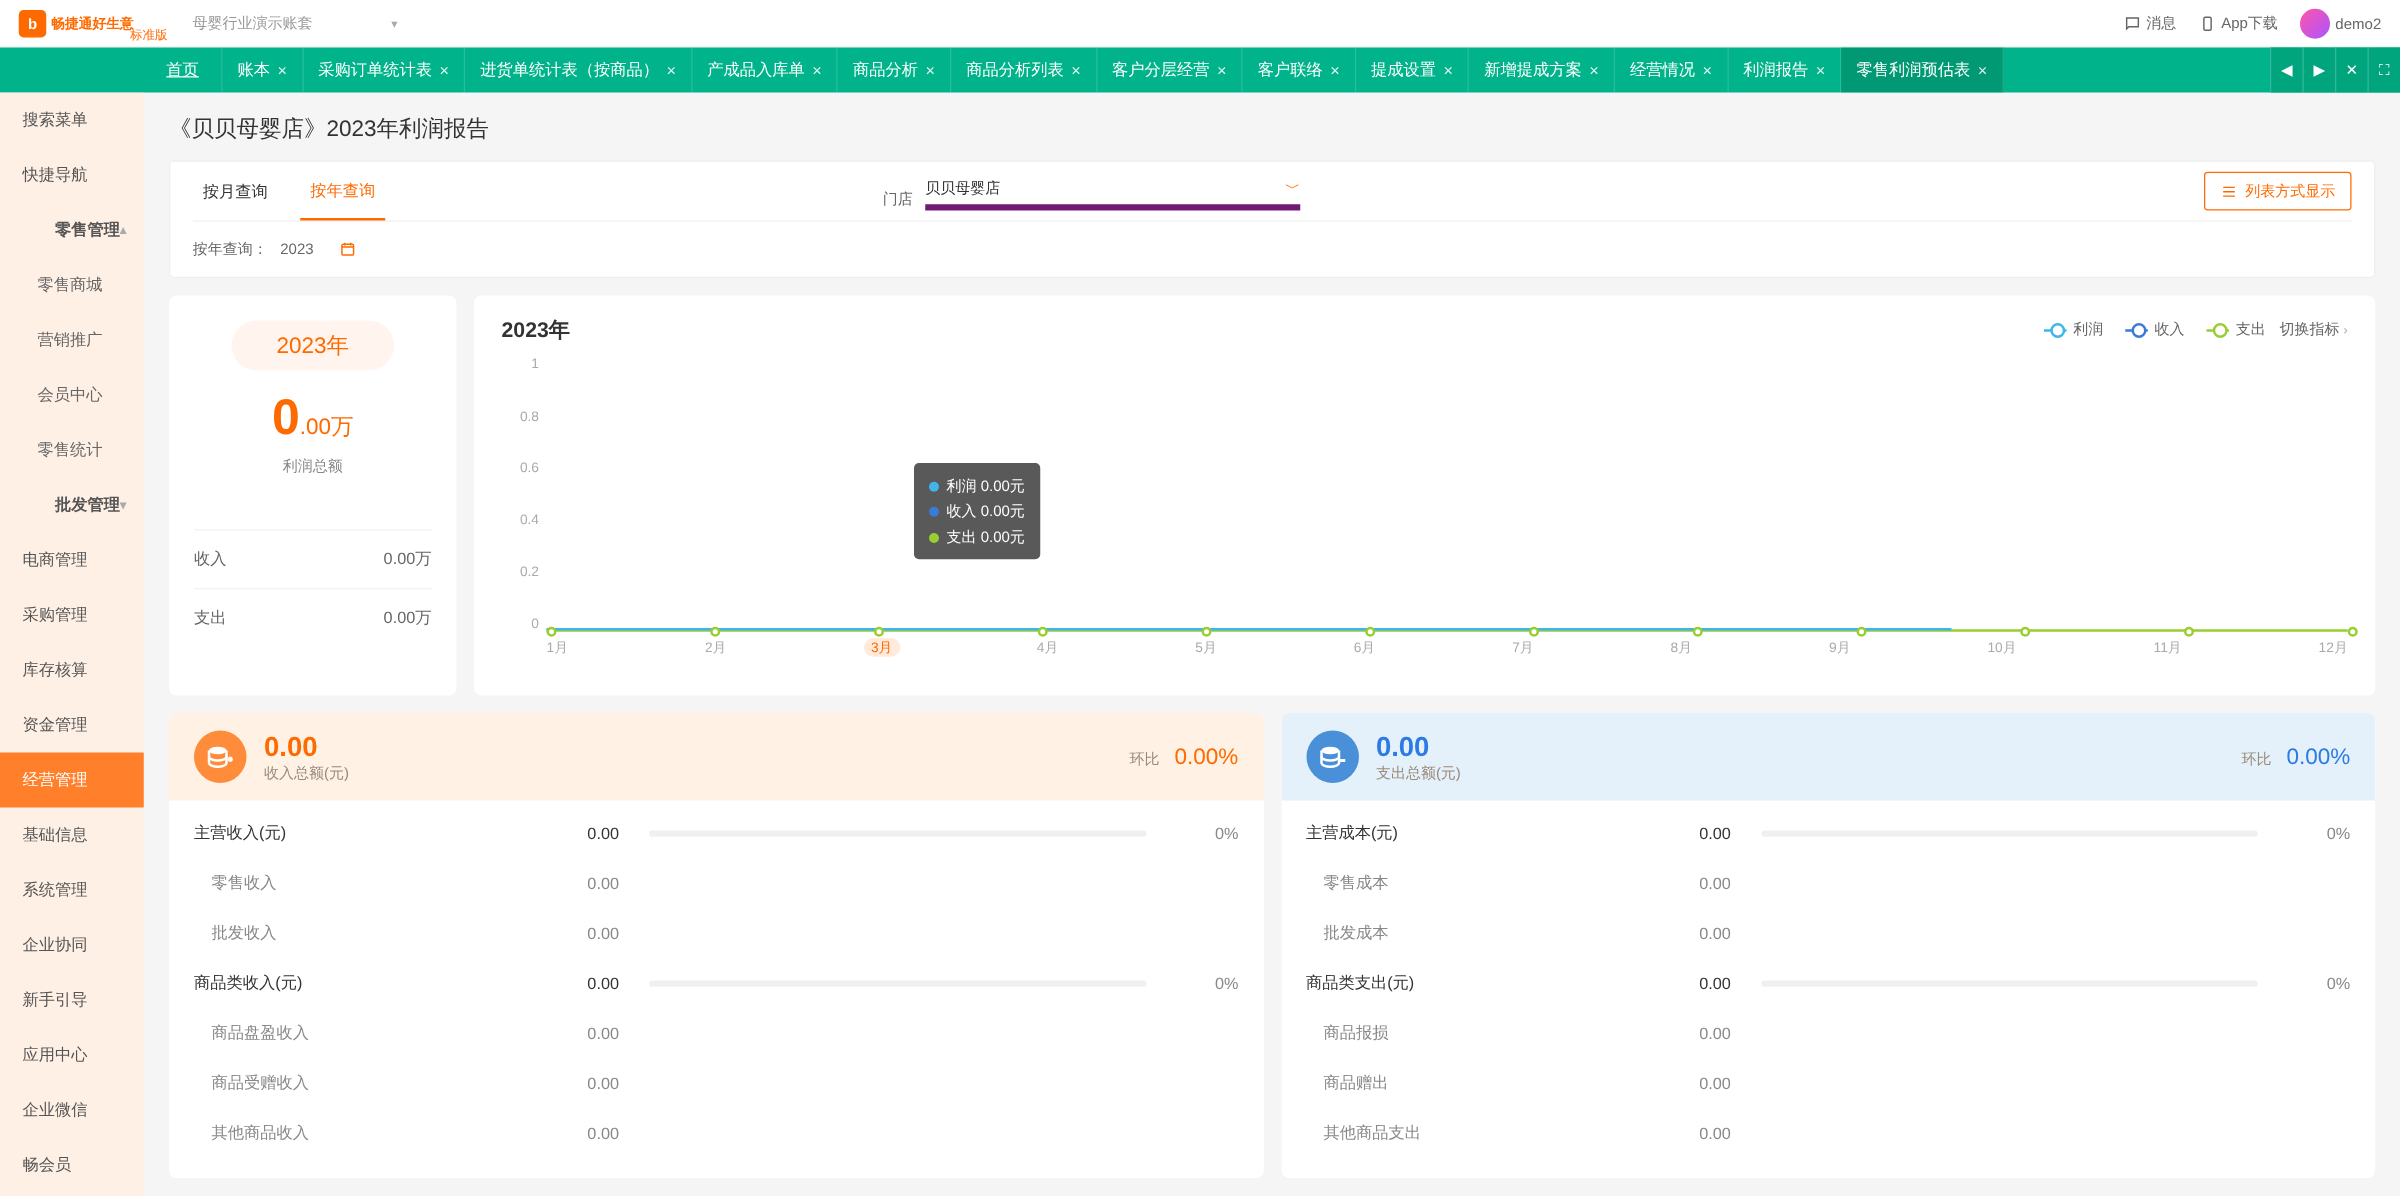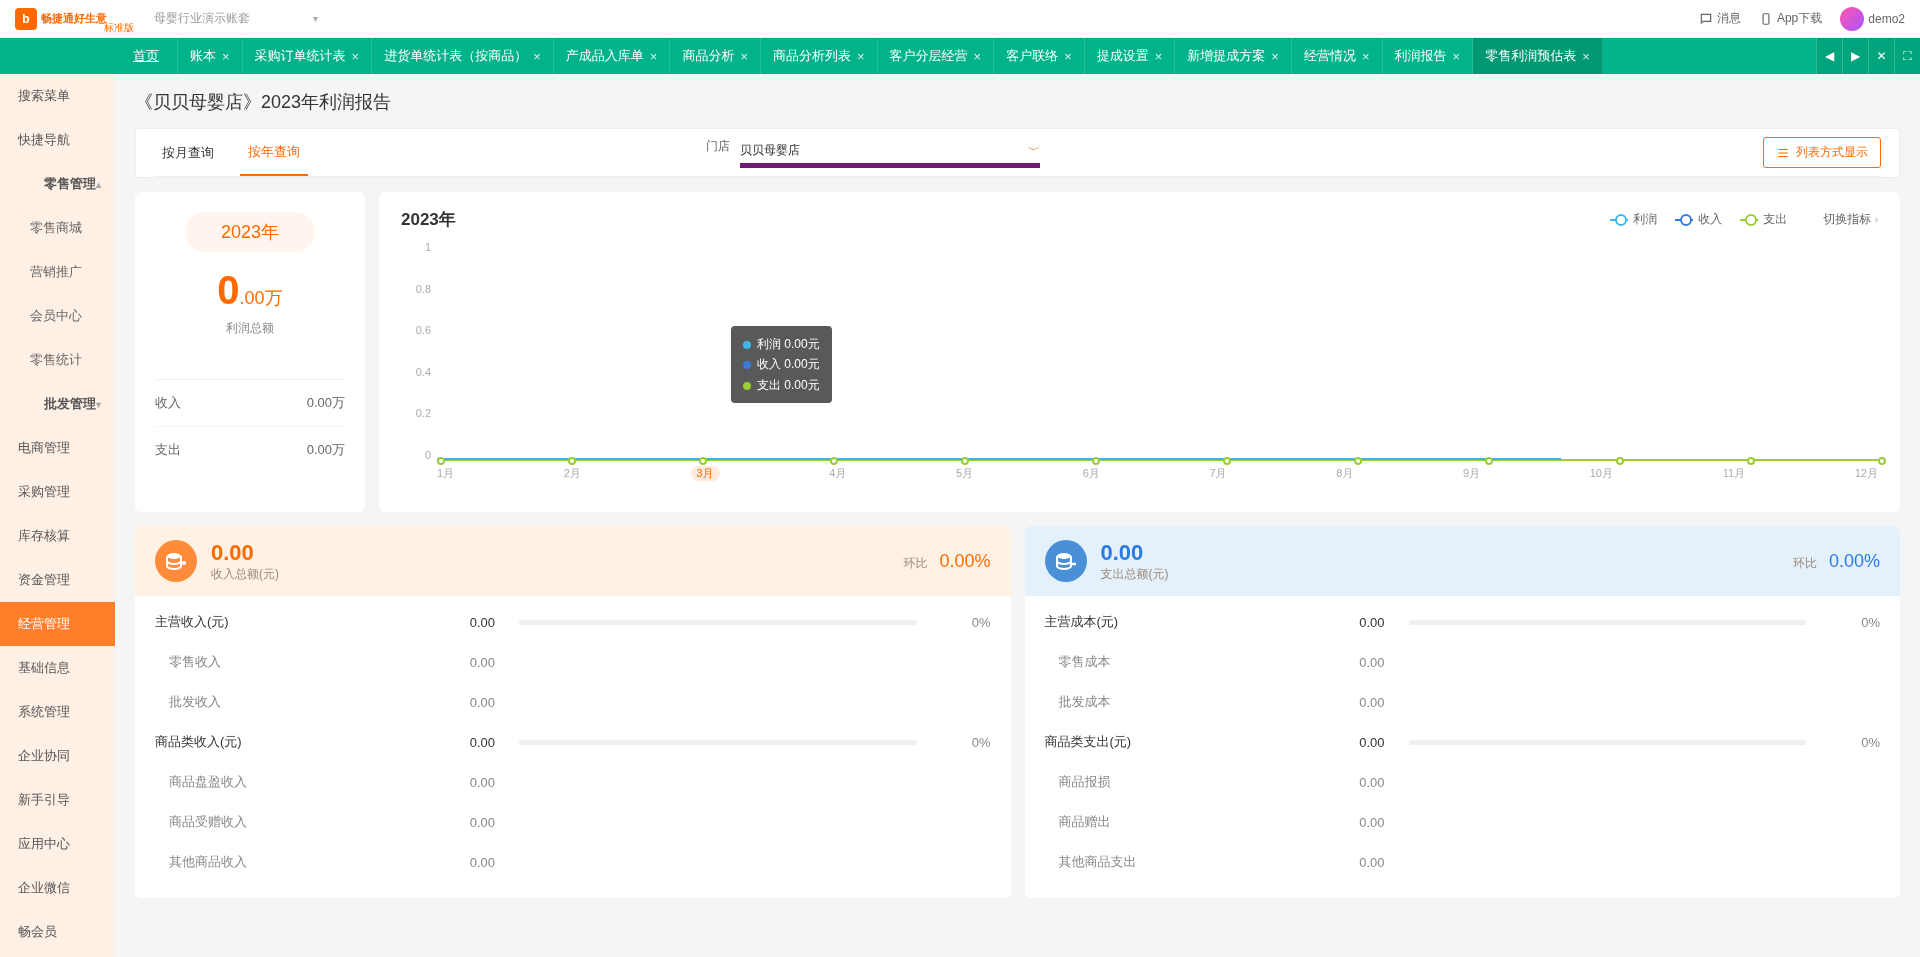--- a/index.html
+++ b/index.html
@@ -34,21 +34,21 @@
 .sb-item.hdr { font-weight: 700; justify-content: flex-end; padding-right: 14px; padding-left: 16px; }
 .sb-item.active { background: #ff7f2a; color: #fff; }
 
 
 .content { flex: 1; padding: 16px 20px; overflow: auto; }
 .page-title { font-size: 18px; color: #333; margin-bottom: 14px; }
 .toolbar { background: #fff; border: 1px solid #eee; border-radius: 4px; padding: 0 18px; }
 .toolbar-row1 { display: flex; align-items: center; height: 48px; border-bottom: 1px solid #f0f0f0; }
 .qtab { padding: 0 8px; height: 100%; display: flex; align-items: center; cursor: pointer; margin-right: 18px; font-size: 13px; }
 .qtab.active { color: #ff6a00; border-bottom: 2px solid #ff6a00; }
-.store-sel { display: flex; align-items: flex-start; gap: 10px; margin-left: 380px; color: #666; }
+.store-sel { display: flex; align-items: flex-end; gap: 10px; margin-left: 380px; color: #666; }
 .store-val { min-width: 300px; border-bottom: 5px solid #701a75; padding: 4px 0; display: flex; justify-content: space-between; color: #333; }
 .btn-list { margin-left: auto; border: 1px solid #ff6a00; color: #ff6a00; padding: 6px 12px; border-radius: 3px; cursor: pointer; display: flex; align-items: center; gap: 6px; }
 .toolbar-row2 { height: 44px; display: flex; align-items: center; gap: 10px; color: #666; }
 
 
 .row1 { display: flex; gap: 14px; margin-top: 14px; height: 320px; }
 .card { background: #fff; border-radius: 6px; }
 .summary-card { width: 230px; padding: 20px; display: flex; flex-direction: column; align-items: center; }
 .year-pill { background: #fff5ee; color: #ff6a00; font-size: 18px; padding: 8px 36px; border-radius: 20px; margin-bottom: 18px; }
 .big-num { color: #ff6a00; font-size: 40px; font-weight: bold; line-height: 1; }
@@ -58,21 +58,21 @@
 .chart-card { flex: 1; padding: 16px 22px; position: relative; }
 .chart-hdr { display: flex; align-items: center; }
 .chart-title { font-size: 17px; font-weight: 600; }
 .legend { margin-left: auto; display: flex; gap: 18px; align-items: center; color: #666; font-size: 12px; }
 .lg { display: flex; align-items: center; gap: 5px; }
 .lg-dot { width: 18px; height: 8px; display: flex; align-items: center; }
 .lg-dot::before { content:''; width:100%; height:2px; }
 .lg-dot.c1::before{ background:#3fb6e8;} .lg-dot.c2::before{ background:#3a7bd5;} .lg-dot.c3::before{ background:#9acd32;}
 .lg-dot::after{ content:''; width:8px; height:8px; border:2px solid; border-radius:50%; background:#fff; margin-left:-13px;}
 .lg-dot.c1::after{border-color:#3fb6e8;} .lg-dot.c2::after{border-color:#3a7bd5;} .lg-dot.c3::after{border-color:#9acd32;}
-.switch-ind { margin-left: 36px; color: #666; cursor: pointer; text-align: center; }
+.switch-ind { margin-left: 11px; color: #666; cursor: pointer; text-align: center; }
 .chart-body { position: relative; height: 240px; margin-top: 10px; }
 .y-axis { position: absolute; left: 0; top: 0; bottom: 20px; width: 30px; display: flex; flex-direction: column; justify-content: space-between; color: #aaa; font-size: 11px; text-align: right; }
 .plot { position: absolute; left: 36px; right: 0; top: 0; bottom: 20px; }
 .x-axis { position: absolute; left: 36px; right: 0; bottom: 0; display: flex; justify-content: space-between; color: #aaa; font-size: 11px; }
 .x-tick.hl { color: #ff6a00; background: #ffeadb; border-radius: 8px; padding: 0 6px; }
 .chart-line { position: absolute; left:0; right:0; bottom:0; height:2px; background:#9acd32; }
 .chart-line.l2 { width:78%; }
 .chart-point { position:absolute; bottom:-4px; width:8px; height:8px; border:2px solid #9acd32; background:#fff; border-radius:50%; }
 .tooltip { position: absolute; left: 330px; top: 85px; background: #595959; color: #fff; border-radius: 4px; padding: 8px 12px; font-size: 12px; line-height: 1.7; }
 .tooltip .tdot{ display:inline-block; width:8px; height:8px; border-radius:50%; margin-right:6px; vertical-align:middle;}
@@ -249,20 +249,28 @@
               <span style="color:#ff6a00">﹀</span>
             </div>
           </div>
           <div class="btn-list">
             <svg class="ico" viewBox="0 0 24 24" fill="none" stroke="#ff6a00" stroke-width="2">
                 <path d="M4 6h16M4 12h16M4 18h16"></path>
               </svg>
             <span>列表方式显示</span>
           </div>
         </div>
+        <div class="toolbar-row2">
+          <span>按年查询：</span>
+          <span>2023</span>
+          <svg class="ico" viewBox="0 0 24 24" fill="none" stroke="#ff6a00" stroke-width="2" style="margin-left:10px">
+              <rect x="4" y="5" width="16" height="15" rx="2"></rect>
+              <path d="M4 9h16M8 3v4M16 3v4"></path>
+            </svg>
+        </div>
       </div>
 
       <div class="row1">
         <div class="card summary-card">
           <div class="year-pill">2023年</div>
           <div class="big-num">
             <span>0</span><span class="unit">.00</span><span class="unit">万</span>
           </div>
           <div class="big-label">利润总额</div>
           <div class="sum-line">

